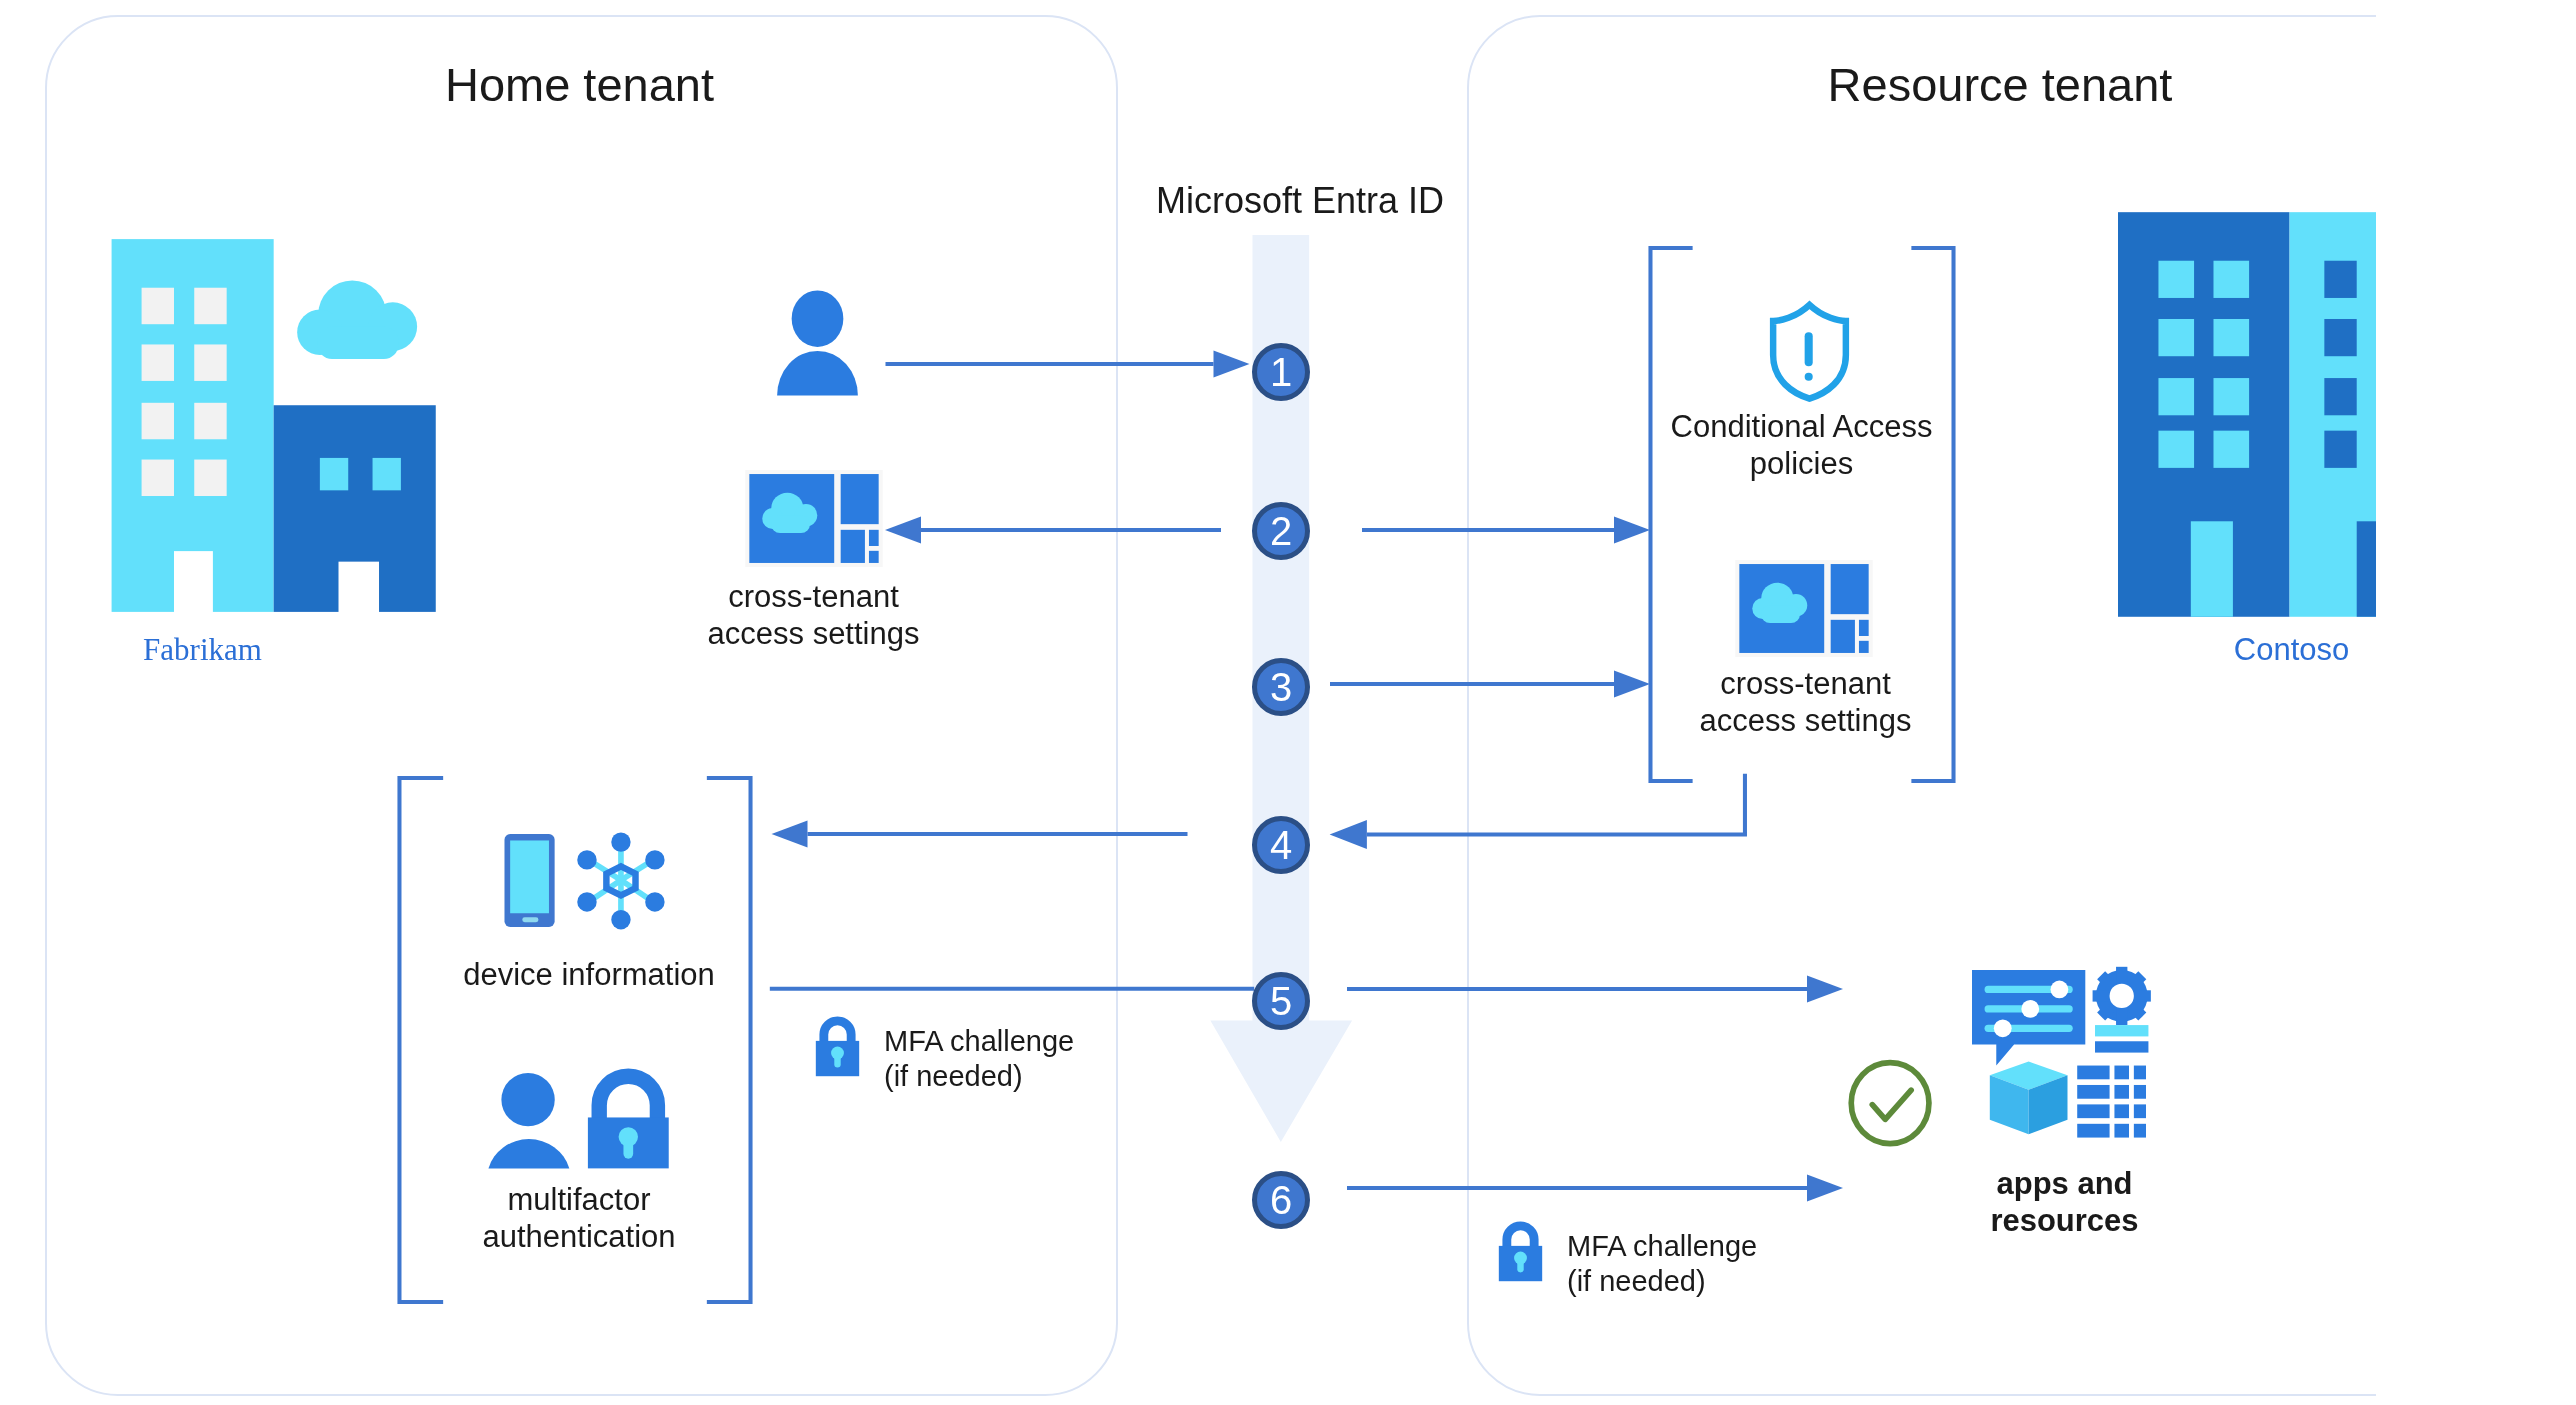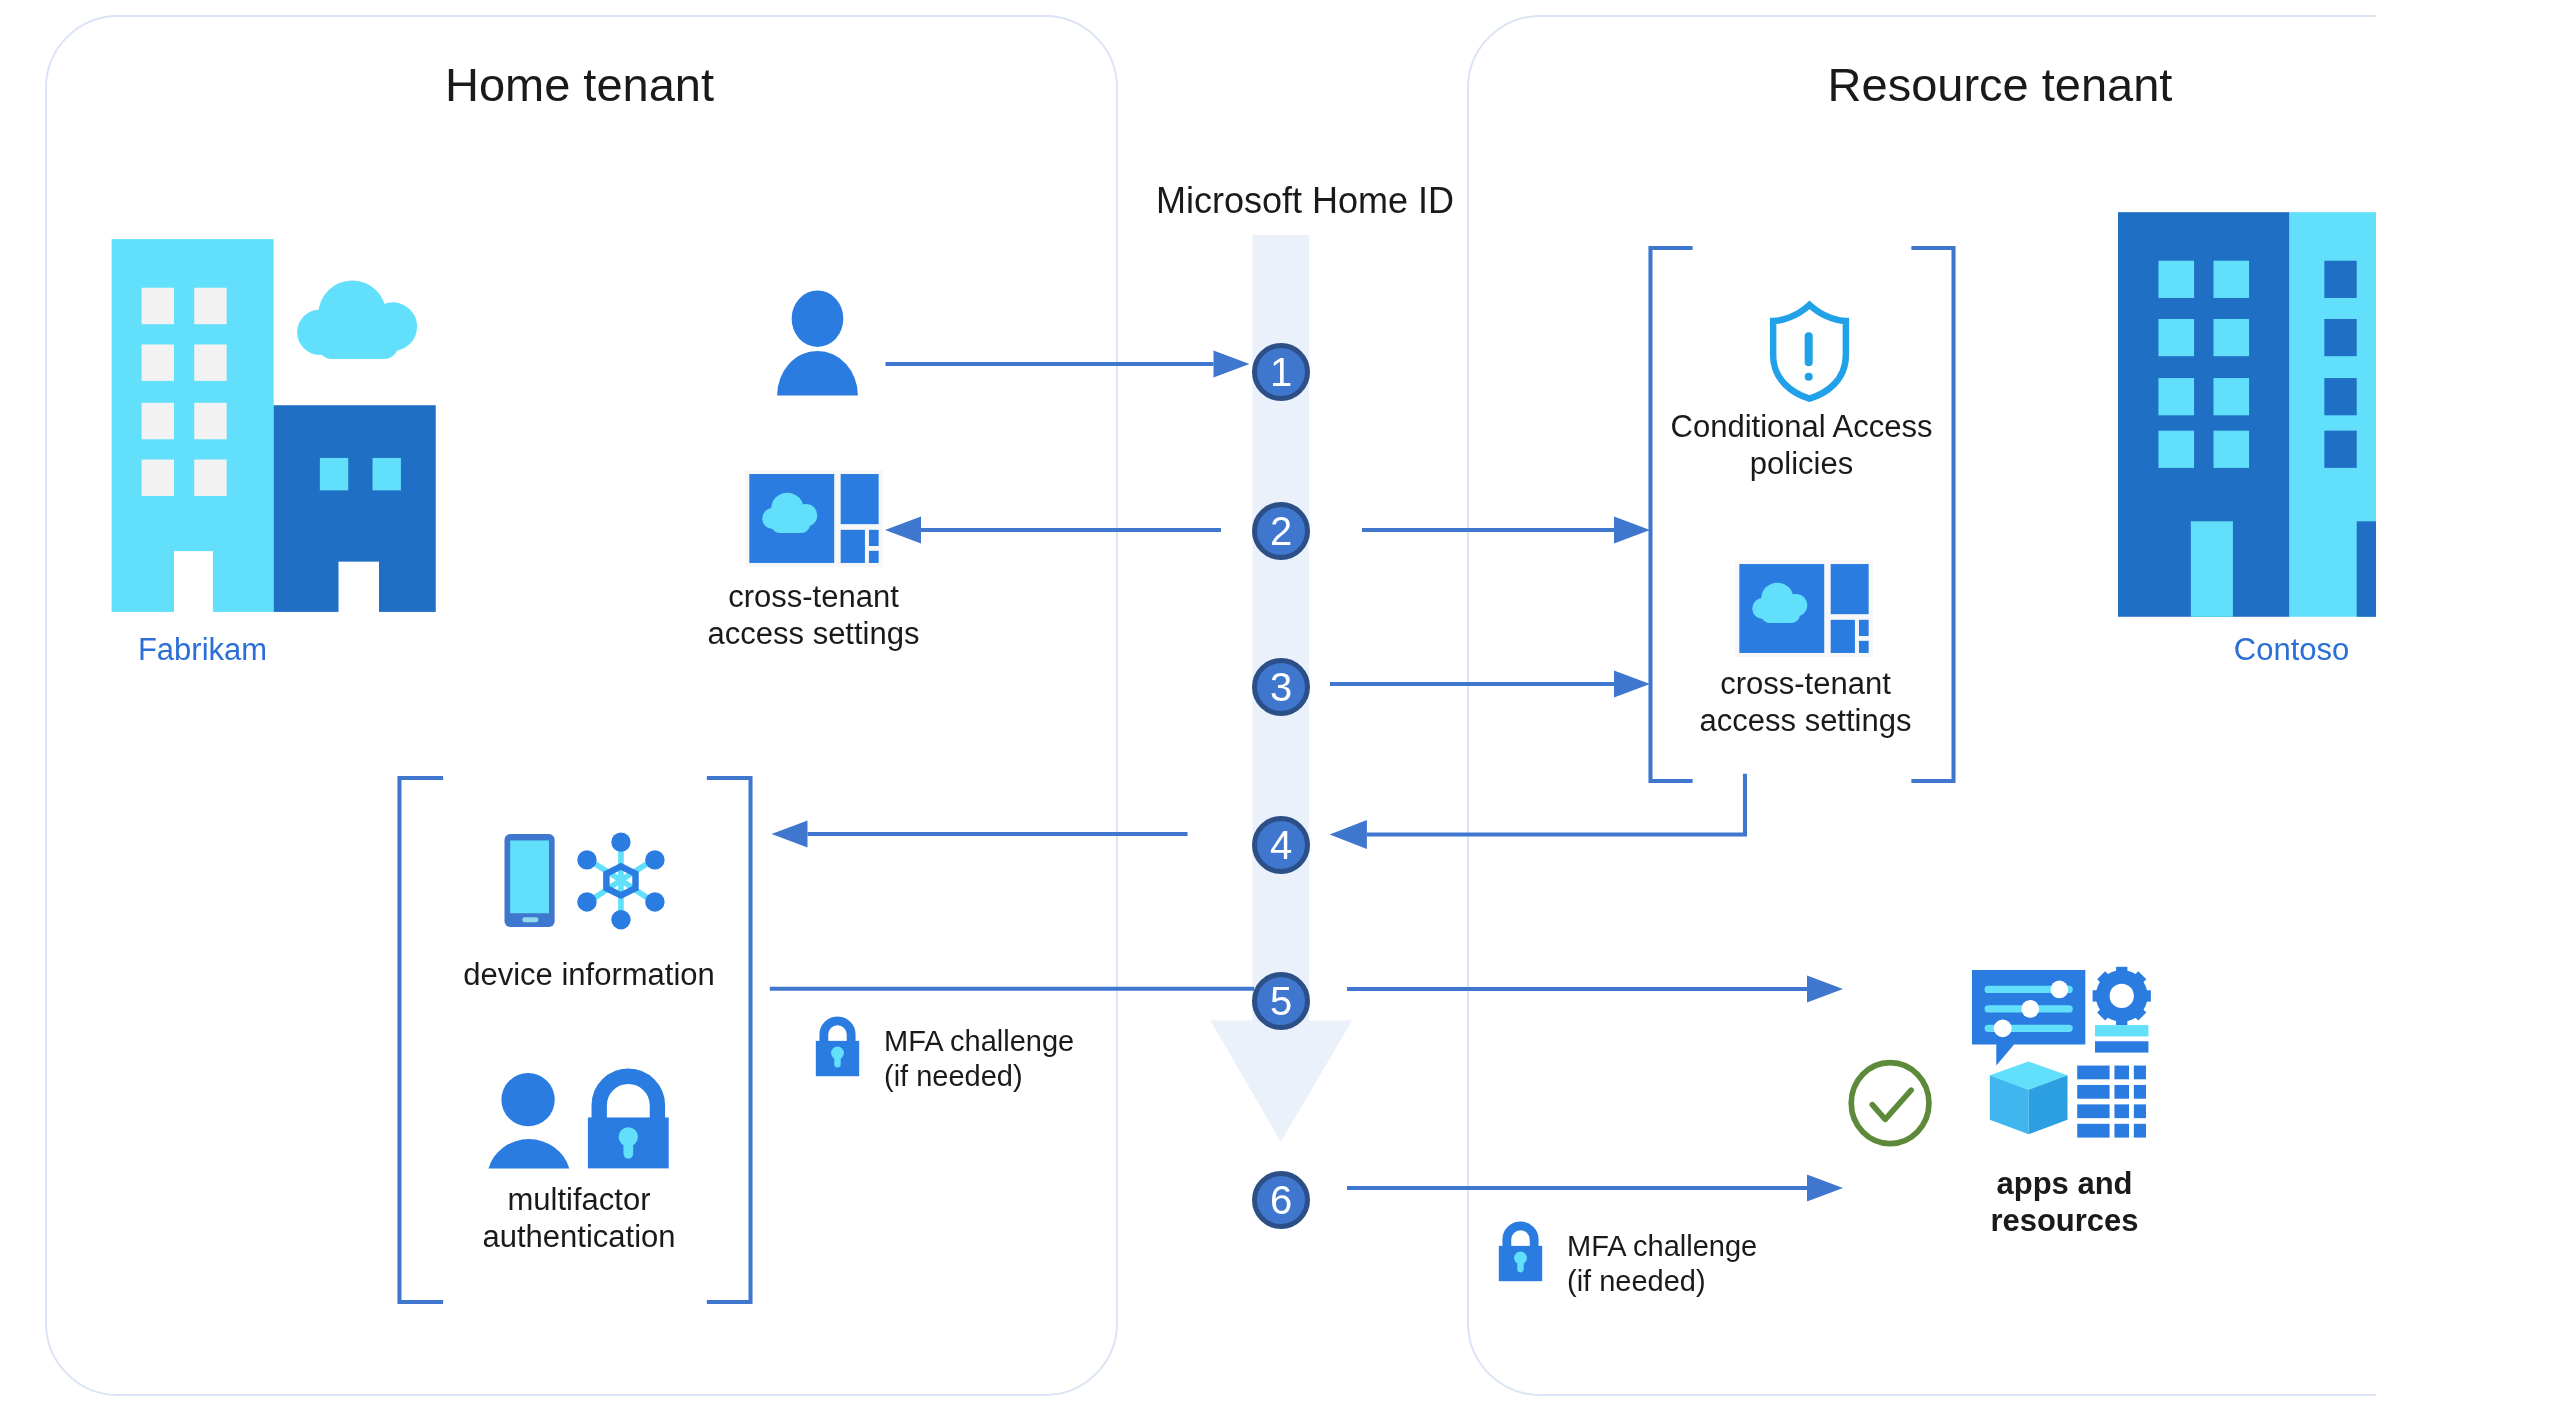--- a/index.html
+++ b/index.html
@@ -23,21 +23,21 @@
 </head>
 <body>
 
 <div id="stage">
 
   <div class="abs tenant-box" style="left:45px;top:14.6px;width:1069px;height:1377px;"></div>
   <div class="abs tenant-box" style="left:1467px;top:14.6px;width:1061px;height:1377px;"></div>
 
   <div class="abs tenant-title" style="left:207px;top:57px;width:745px;">Home tenant</div>
   <div class="abs tenant-title" style="left:1587px;top:57px;width:826px;">Resource tenant</div>
-  <div class="abs entra-title" style="left:1156px;top:180px;">Microsoft Home ID</div>
+  <div class="abs entra-title" style="left:1156px;top:180px;">Microsoft Entra ID</div>
 
   <svg class="abs" style="left:1190px;top:235px;" width="227" height="907" viewBox="0 0 280 1120">
     <polygon points="77,0 147,0 147,970 200,970 112,1120 25,970 77,970" fill="#eaf1fb"></polygon>
   </svg>
 
   <svg class="abs" style="left:105px;top:231px;" width="373" height="389" viewBox="0 0 460 480">
 
     <rect x="8" y="10" width="200" height="460" fill="#62e0fb"></rect>
 
     <g fill="#f2f2f2">
@@ -59,21 +59,21 @@
     </g>
     <rect x="288" y="408" width="50" height="65" fill="#ffffff"></rect>
 
     <g fill="#62e0fb">
       <circle cx="305" cy="103" r="42"></circle>
       <circle cx="355" cy="118" r="30"></circle>
       <circle cx="265" cy="125" r="28"></circle>
       <rect x="262" y="118" width="100" height="40" rx="18"></rect>
     </g>
   </svg>
-  <div class="abs org-label" style="left:97px;top:632px;width:211px;">Fabrikam</div>
+  <div class="abs org-label" style="left:97px;top:632px;width:211px;font-family:Liberation Serif, serif;">Fabrikam</div>
 
   <svg class="abs" style="left:773px;top:292px;" width="89" height="105" viewBox="0 0 110 130">
     <ellipse cx="55" cy="33" rx="32" ry="35" fill="#2b7ce0"></ellipse>
     <path d="M5 128 A50 55 0 0 1 105 128 Z" fill="#2b7ce0"></path>
   </svg>
 
   <svg class="abs" style="left:883px;top:348px;" width="373" height="32" viewBox="0 0 460 40">
     <line x1="0" y1="20" x2="410" y2="20" stroke="#3f77cf" stroke-width="5"></line>
     <polygon points="410,3 455,20 410,37" fill="#3f77cf"></polygon>
   </svg>

